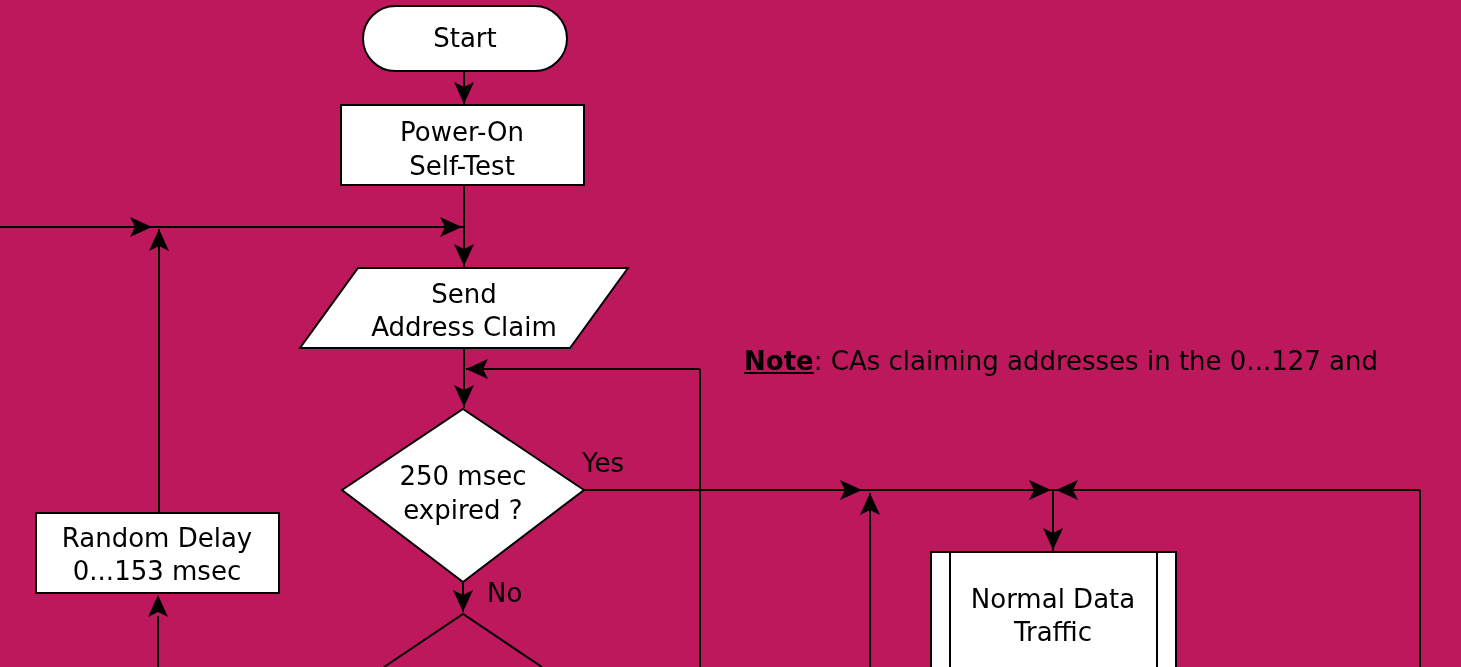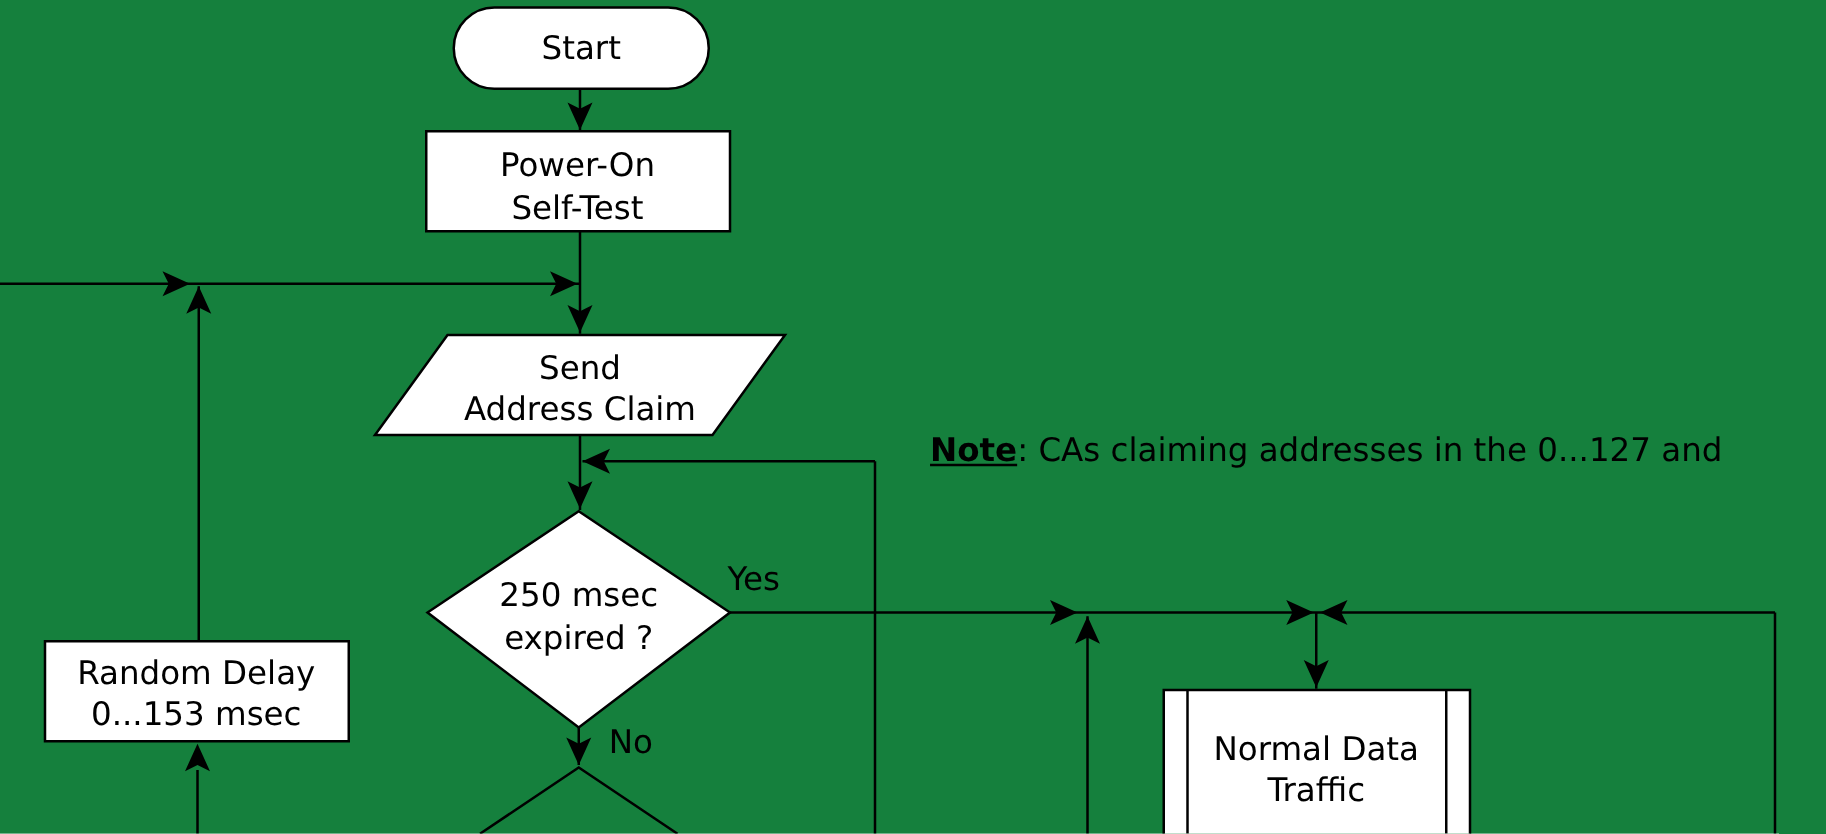--- a/index.html
+++ b/index.html
@@ -4,21 +4,21 @@
 <style>
   html, body {
     margin: 0;
     padding: 0;
     background: #ffffff;
   }
   .stage {
     position: relative;
     width: 1461px;
     height: 667px;
-    background: #15803d;
+    background: #be185d;
     overflow: hidden;
     font-family: "DejaVu Sans", "Liberation Sans", sans-serif;
   }
   svg.flow {
     position: absolute;
     left: 0;
     top: 0;
     display: block;
   }
   svg.flow .shape {

